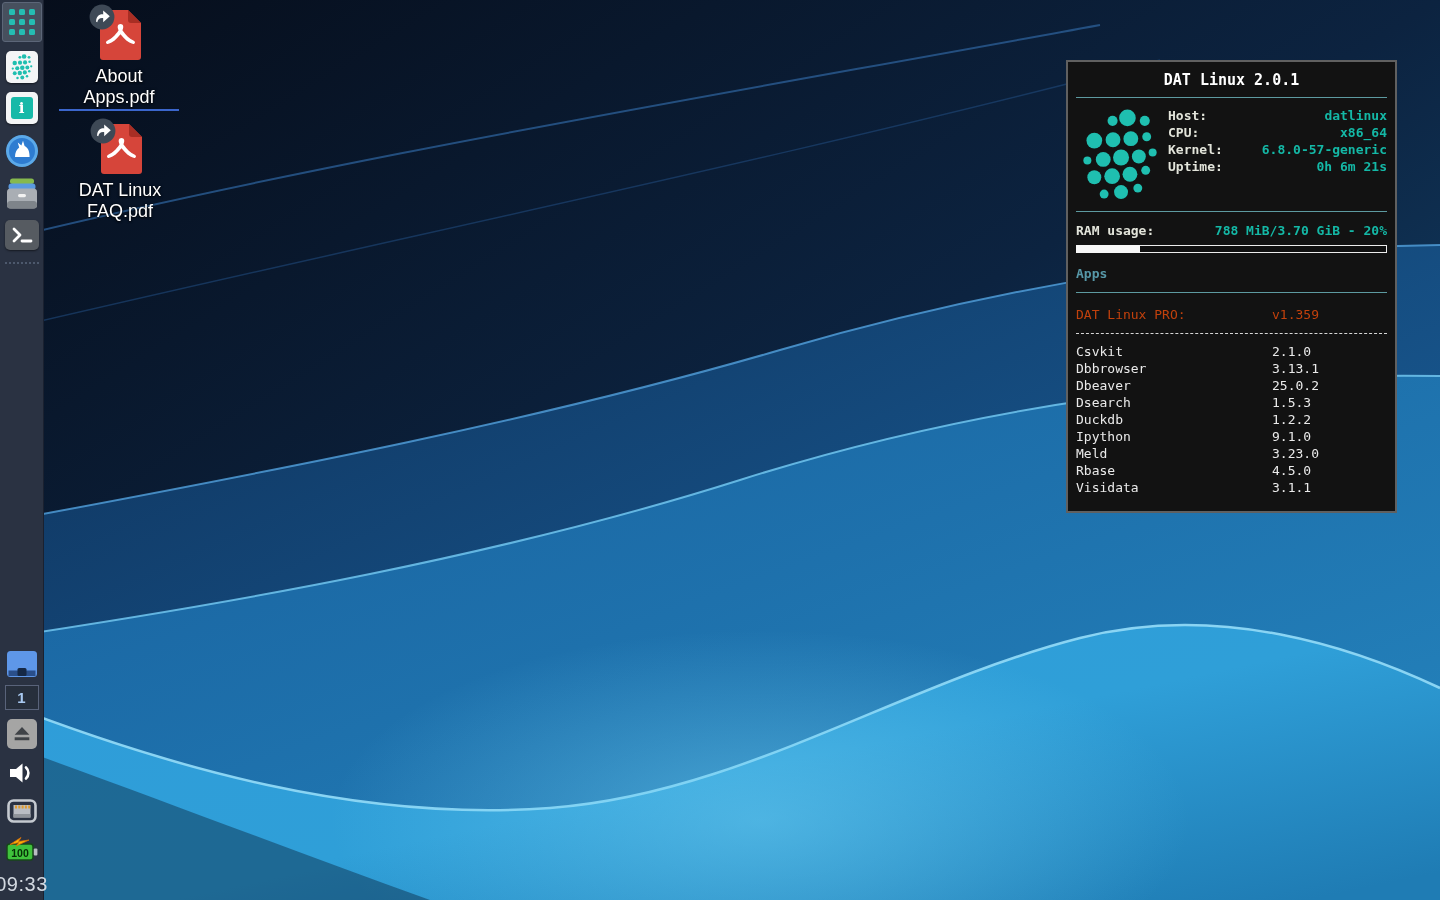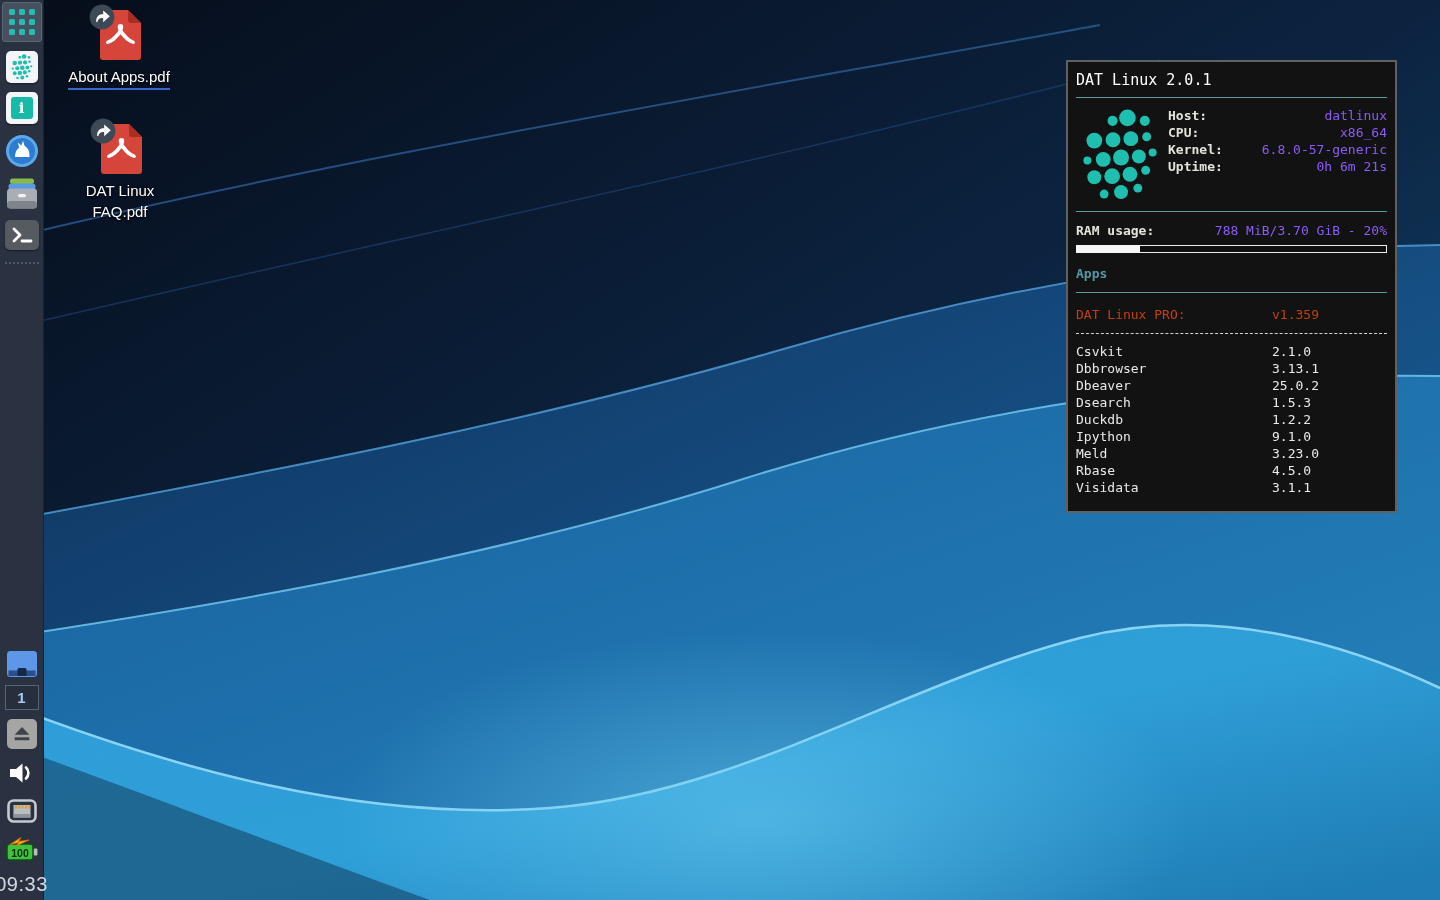--- a/index.html
+++ b/index.html
@@ -44,37 +44,37 @@
   .b-icon { margin-top:11px; cursor:pointer; }
 
   
   .desk-icon { position:absolute; width:120px; display:flex; flex-direction:column;
                align-items:center; z-index:2; cursor:pointer; }
   .di-1 { left:59px; top:6px; }
   .di-2 { left:60px; top:120px; }
   .di-art { position:relative; width:56px; height:56px; }
   .pdf-svg { position:absolute; left:6px; top:2px; }
   .badge { position:absolute; left:-2px; top:-2px; }
-  .di-label { margin-top:4px; color:#fff; font-size:15px; text-align:center; line-height:21px;
+  .di-label { margin-top:4px; color:#fff; font-size:18px; text-align:center; line-height:21px;
               text-shadow:0 1px 2px rgba(0,0,0,.85), 0 0 3px rgba(0,0,0,.6); }
   .di-label.selected { border-bottom:2px solid #3b66cc; padding-bottom:1px; }
 
   
   .widget { position:absolute; left:1066px; top:60px; width:331px; height:453px; z-index:4;
             background:#121212; border:2px solid #606060;
             font-family:"DejaVu Sans Mono", monospace; font-size:13px; color:#e9e9e9;
             padding:4px 8px 8px; }
-  .w-title { font-weight:normal; font-size:15px; color:#fff; padding:5px 0 8px; }
+  .w-title { text-align:center; font-weight:bold; font-size:15px; color:#fff; padding:5px 0 8px; }
   .w-hr { border:none; border-top:1px solid #5d9aa0; }
   .w-info { display:flex; margin:9px 0 10px; }
   .w-logo { width:92px; flex:0 0 92px; display:flex; align-items:flex-start; padding-top:2px; }
   .w-rows { flex:1; }
   .kv { display:flex; justify-content:space-between; line-height:17px;gap:13px; }
   .kv .k { color:#e2e4da; font-weight:bold; }
-  .kv .v { color:#8b5cf6; font-weight:normal; }
+  .kv .v { color:#14b8a6; font-weight:bold; }
   .meter { margin-top:10px; }
   .meter-bar { margin-top:6px; height:8px; border:1px solid #ececec; background:#101010; position:relative; }
   .meter-fill { position:absolute; left:-1px; top:-1px; bottom:-1px; background:#f6f6f6; }
   .apps-h { margin-top:13px; color:#5798a8; font-weight:bold; }
   .w-hr2 { margin-top:11px; }
   .tworow { display:grid; grid-template-columns:196px auto; line-height:17px; }
   .pro { margin-top:13px; color:#c2410c; }
   .dashes { margin-top:10px; border-top:1px dashed #d6d6d6; }
   .app-list { margin-top:9px; }
   .app-list .tworow { color:#eaeaea; }

